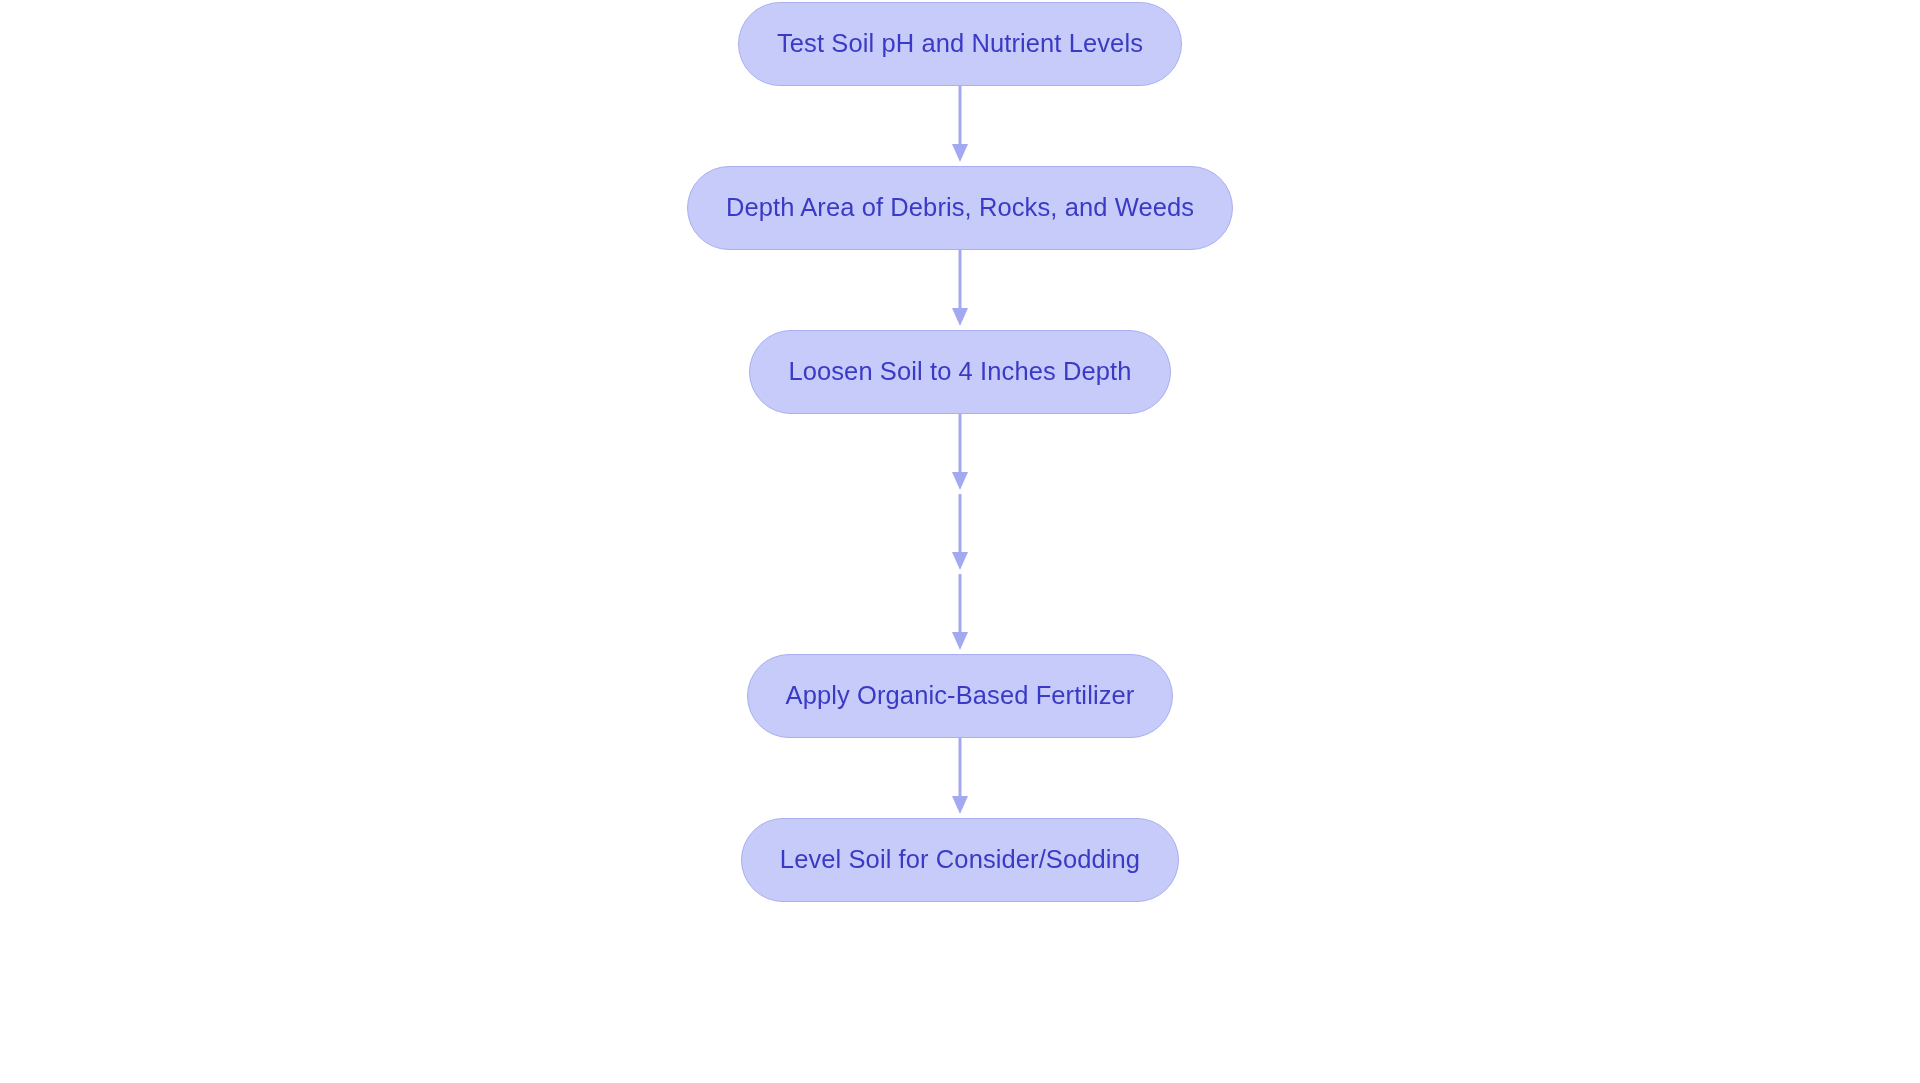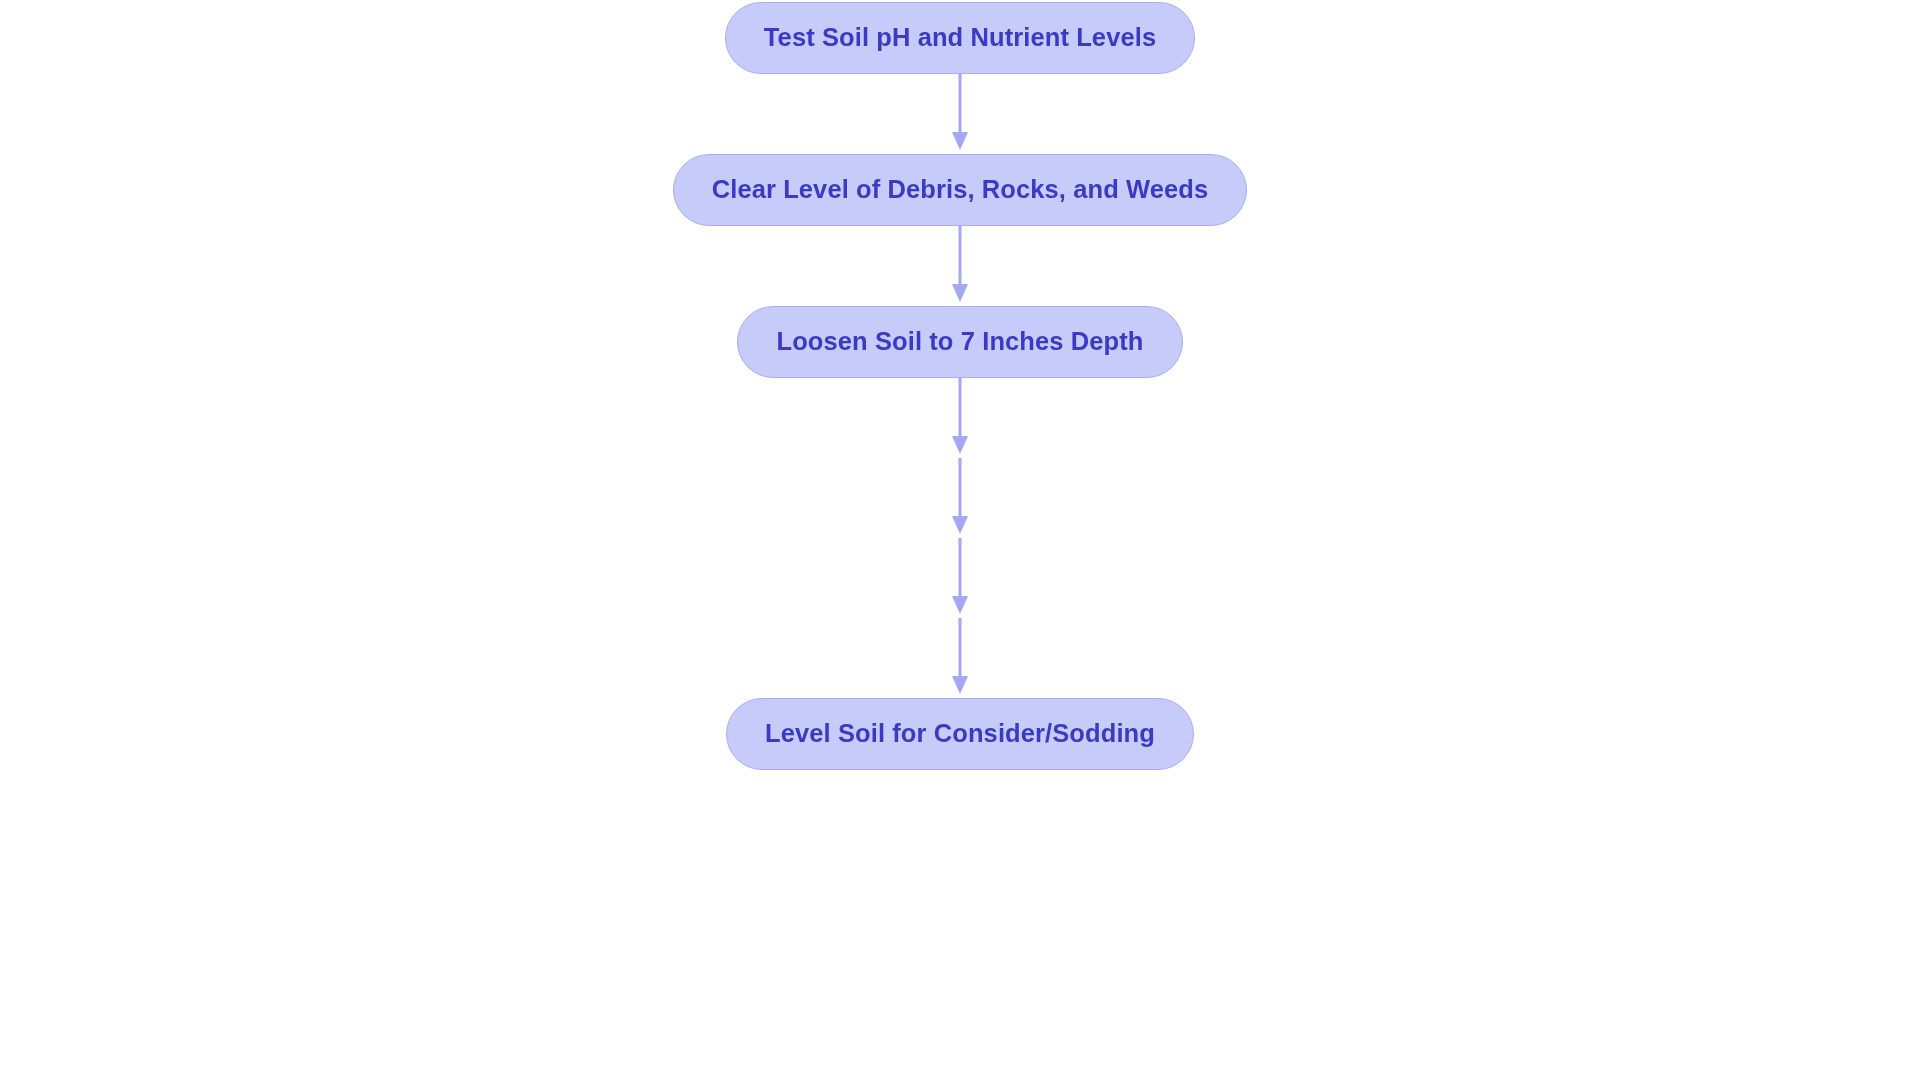--- a/index.html
+++ b/index.html
@@ -28,30 +28,30 @@
     width: 1920px;
     height: 1083px;
     display: flex;
     flex-direction: column;
     align-items: center;
     justify-content: flex-start;
   }
 
   .flow-node {
     box-sizing: border-box;
-    height: 72px;
+    height: 84px;
     display: flex;
     align-items: center;
     justify-content: center;
     background: #c6cbfa;
     border: 1.4px solid #a8aff0;
     border-radius: 42px;
     color: #3a3ac4;
     font-size: 25.5px;
-    font-weight: 700;
+    font-weight: 400;
     letter-spacing: 0.1px;
     white-space: nowrap;
     padding: 0 38px;
     font-family: "Liberation Sans", sans-serif;
   }
 
   .flow-node-label {
     display: block;
     line-height: 1;
   }
@@ -77,49 +77,52 @@
     <div class="flow-node">
       <span class="flow-node-label">Test Soil pH and Nutrient Levels</span>
     </div>
 
     <svg class="flow-connector" viewBox="0 0 30 80" aria-hidden="true">
       <line x1="15" y1="0" x2="15" y2="62" stroke="#a3a9f0" stroke-width="3"></line>
       <polygon points="15,76 7,58 23,58" fill="#a3a9f0"></polygon>
     </svg>
 
     <div class="flow-node">
-      <span class="flow-node-label">Clear Level of Debris, Rocks, and Weeds</span>
+      <span class="flow-node-label">Depth Area of Debris, Rocks, and Weeds</span>
     </div>
 
     <svg class="flow-connector" viewBox="0 0 30 80" aria-hidden="true">
       <line x1="15" y1="0" x2="15" y2="62" stroke="#a3a9f0" stroke-width="3"></line>
       <polygon points="15,76 7,58 23,58" fill="#a3a9f0"></polygon>
     </svg>
 
     <div class="flow-node">
-      <span class="flow-node-label">Loosen Soil to 7 Inches Depth</span>
+      <span class="flow-node-label">Loosen Soil to 4 Inches Depth</span>
     </div>
 
     <svg class="flow-connector" viewBox="0 0 30 80" aria-hidden="true">
       <line x1="15" y1="0" x2="15" y2="62" stroke="#a3a9f0" stroke-width="3"></line>
       <polygon points="15,76 7,58 23,58" fill="#a3a9f0"></polygon>
     </svg>
 
 
     <svg class="flow-connector" viewBox="0 0 30 80" aria-hidden="true">
       <line x1="15" y1="0" x2="15" y2="62" stroke="#a3a9f0" stroke-width="3"></line>
       <polygon points="15,76 7,58 23,58" fill="#a3a9f0"></polygon>
     </svg>
 
 
     <svg class="flow-connector" viewBox="0 0 30 80" aria-hidden="true">
       <line x1="15" y1="0" x2="15" y2="62" stroke="#a3a9f0" stroke-width="3"></line>
       <polygon points="15,76 7,58 23,58" fill="#a3a9f0"></polygon>
     </svg>
 
+    <div class="flow-node">
+      <span class="flow-node-label">Apply Organic-Based Fertilizer</span>
+    </div>
 
     <svg class="flow-connector" viewBox="0 0 30 80" aria-hidden="true">
       <line x1="15" y1="0" x2="15" y2="62" stroke="#a3a9f0" stroke-width="3"></line>
       <polygon points="15,76 7,58 23,58" fill="#a3a9f0"></polygon>
     </svg>
 
     <div class="flow-node">
       <span class="flow-node-label">Level Soil for Consider/Sodding</span>
     </div>
 

